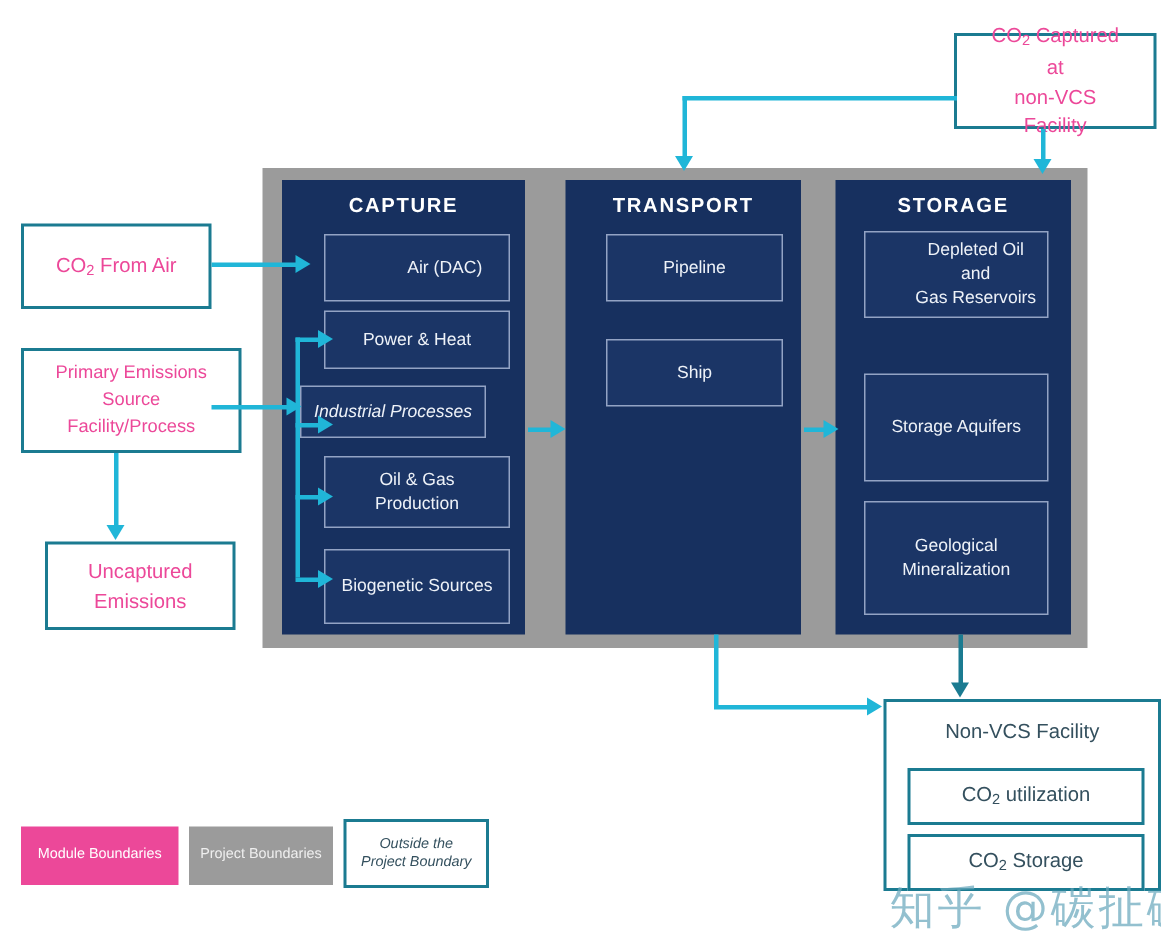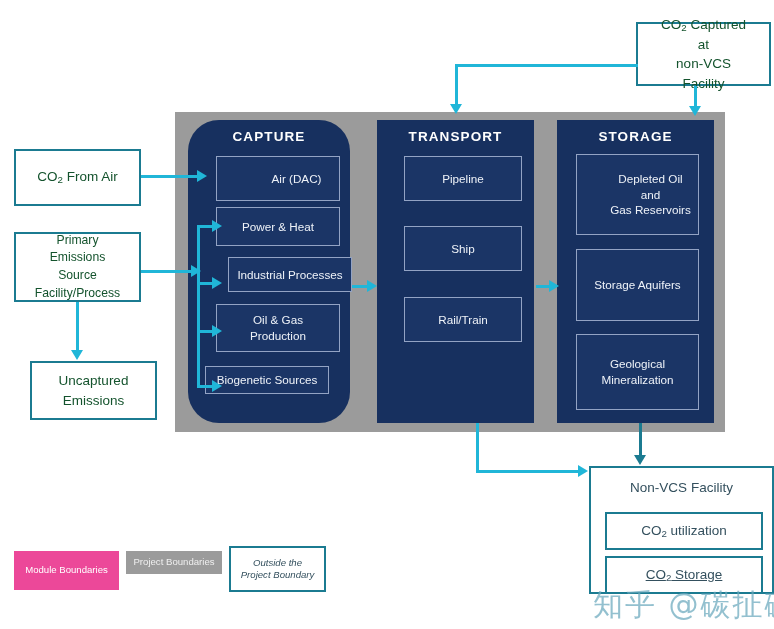--- a/index.html
+++ b/index.html
@@ -21,21 +21,21 @@
   .inner-box{
     background:#1b3566;border:1px solid #93a3c4;
     display:flex;align-items:center;justify-content:center;
     text-align:center;color:#eef2f8;font-size:11.7px;line-height:1.35;
     padding:2px 6px;
   }
 
   .outside-box{
     background:#ffffff;border:2.5px solid #1b7b91;
     display:flex;align-items:center;justify-content:center;
-    text-align:center;color:#14532d;font-size:13.5px;line-height:1.45;
+    text-align:center;color:#ec4899;font-size:13.5px;line-height:1.45;
     padding:2px 20px;
   }
   .outside-box.small{font-size:12.2px;}
 
   .nonvcs-inner{
     background:#ffffff;border:2.5px solid #1b7b91;
     display:flex;align-items:center;justify-content:center;
     text-align:center;color:#34505e;font-size:13.5px;
   }
   .nonvcs-label{
@@ -68,79 +68,76 @@
     font-family:"DejaVu Sans",sans-serif;
   }
 </style>
 </head>
 <body>
 
 <div id="stage">
 
   <div class="abs gray-panel" style="left:175px;top:112px;width:550px;height:320px;"></div>
 
-  <div class="abs module-col" style="left:188px;top:120px;width:162px;height:303px;border-radius:31px;">
+  <div class="abs module-col" style="left:188px;top:120px;width:162px;height:303px;">
     <div class="module-title">CAPTURE</div>
     <div class="abs inner-box" style="left:28px;top:36px;width:124px;height:45px;padding-left:43px;">
       <span>Air (DAC)</span>
     </div>
     <div class="abs inner-box" style="left:28px;top:87px;width:124px;height:39px;">
       <span>Power &amp; Heat</span>
     </div>
-    <div class="abs inner-box" style="left:40px;top:137px;width:124px;height:35px;">
+    <div class="abs inner-box" style="left:12px;top:137px;width:124px;height:35px;font-style:italic;">
       <span>Industrial Processes</span>
     </div>
     <div class="abs inner-box" style="left:28px;top:184px;width:124px;height:48px;">
       <span>
         <span>Oil &amp; Gas</span><br>
         <span>Production</span>
       </span>
     </div>
-    <div class="abs inner-box" style="left:17px;top:246px;width:124px;height:28px;">
+    <div class="abs inner-box" style="left:28px;top:246px;width:124px;height:50px;">
       <span>Biogenetic Sources</span>
     </div>
   </div>
 
   <div class="abs module-col" style="left:377px;top:120px;width:157px;height:303px;">
     <div class="module-title">TRANSPORT</div>
     <div class="abs inner-box" style="left:27px;top:36px;width:118px;height:45px;">
       <span>Pipeline</span>
     </div>
     <div class="abs inner-box" style="left:27px;top:106px;width:118px;height:45px;">
       <span>Ship</span>
     </div>
-    <div class="abs inner-box" style="left:27px;top:177px;width:118px;height:45px;">
-      <span>Rail/Train</span>
-    </div>
   </div>
 
   <div class="abs module-col" style="left:557px;top:120px;width:157px;height:303px;">
     <div class="module-title">STORAGE</div>
-    <div class="abs inner-box" style="left:19px;top:34px;width:123px;height:81px;padding-left:32px;">
+    <div class="abs inner-box" style="left:19px;top:34px;width:123px;height:58px;padding-left:32px;">
       <span>
         <span>Depleted Oil and</span><br>
         <span>Gas Reservoirs</span>
       </span>
     </div>
     <div class="abs inner-box" style="left:19px;top:129px;width:123px;height:72px;">
       <span>Storage Aquifers</span>
     </div>
     <div class="abs inner-box" style="left:19px;top:214px;width:123px;height:76px;">
       <span>
         <span>Geological</span><br>
         <span>Mineralization</span>
       </span>
     </div>
   </div>
 
   <div class="abs outside-box" style="left:14px;top:149px;width:127px;height:57px;">
     <span><span>CO</span><sub>2</sub><span> From Air</span></span>
   </div>
 
-  <div class="abs outside-box small" style="left:14px;top:232px;width:127px;height:70px;">
+  <div class="abs outside-box small" style="left:14px;top:232px;width:147px;height:70px;">
     <span>
       <span>Primary Emissions</span><br>
       <span>Source</span><br>
       <span>Facility/Process</span>
     </span>
   </div>
 
   <div class="abs outside-box" style="left:14px;top:361px;width:127px;height:59px;margin-left:16px;">
     <span>
       <span>Uncaptured</span><br>
@@ -153,21 +150,21 @@
       <span>CO</span><sub>2</sub><span> Captured at</span><br>
       <span>non-VCS Facility</span>
     </span>
   </div>
 
   <div class="abs" style="left:589px;top:466px;width:185px;height:128px;background:#ffffff;border:2.5px solid #1b7b91;">
     <div class="nonvcs-label">Non-VCS Facility</div>
     <div class="abs nonvcs-inner" style="left:14px;top:44px;width:158px;height:38px;">
       <span><span>CO</span><sub>2</sub><span> utilization</span></span>
     </div>
-    <div class="abs nonvcs-inner" style="left:14px;top:88px;width:158px;height:38px;text-decoration:underline;">
+    <div class="abs nonvcs-inner" style="left:14px;top:88px;width:158px;height:38px;">
       <span><span>CO</span><sub>2</sub><span> Storage</span></span>
     </div>
   </div>
 
   <div class="ln" style="left:141px;top:175px;width:58px;height:3px;"></div>
   <div class="arrow right" style="left:197px;top:170px;"></div>
 
   <div class="ln" style="left:141px;top:270px;width:56px;height:3px;"></div>
   <div class="arrow right" style="left:191px;top:265px;"></div>
 
@@ -204,21 +201,21 @@
   <div class="ln" style="left:476px;top:423px;width:3px;height:49px;"></div>
   <div class="ln" style="left:476px;top:470px;width:108px;height:3px;"></div>
   <div class="arrow right" style="left:578px;top:465px;"></div>
 
   <div class="ln dark" style="left:639px;top:423px;width:3px;height:35px;"></div>
   <div class="arrow down dark" style="left:634px;top:455px;"></div>
 
   <div class="abs legend-sw legend-module" style="left:14px;top:551px;width:105px;height:39px;">
     <span>Module Boundaries</span>
   </div>
-  <div class="abs legend-sw legend-project" style="left:126px;top:551px;width:96px;height:23px;">
+  <div class="abs legend-sw legend-project" style="left:126px;top:551px;width:96px;height:39px;">
     <span>Project Boundaries</span>
   </div>
   <div class="abs legend-sw legend-outside" style="left:229px;top:546px;width:97px;height:46px;font-style:italic;">
     <span>
       <span>Outside the</span><br>
       <span>Project Boundary</span>
     </span>
   </div>
 
   <div class="watermark" style="left:593px;top:585px;">知乎 @碳扯碳</div>

